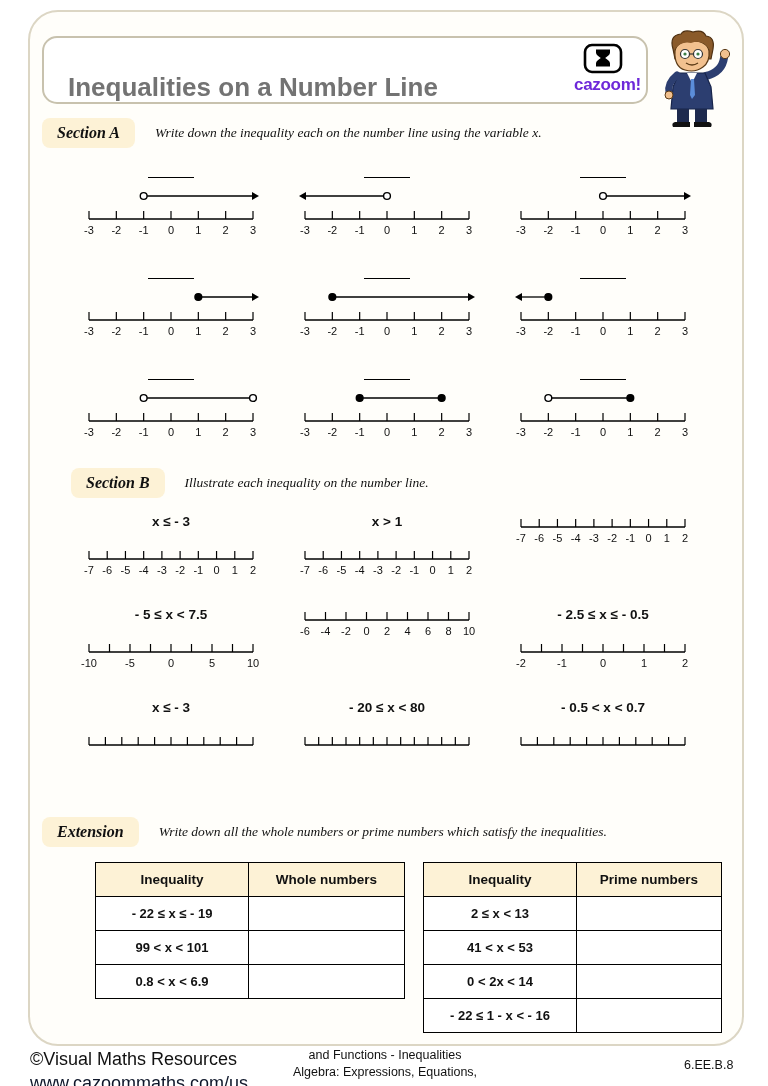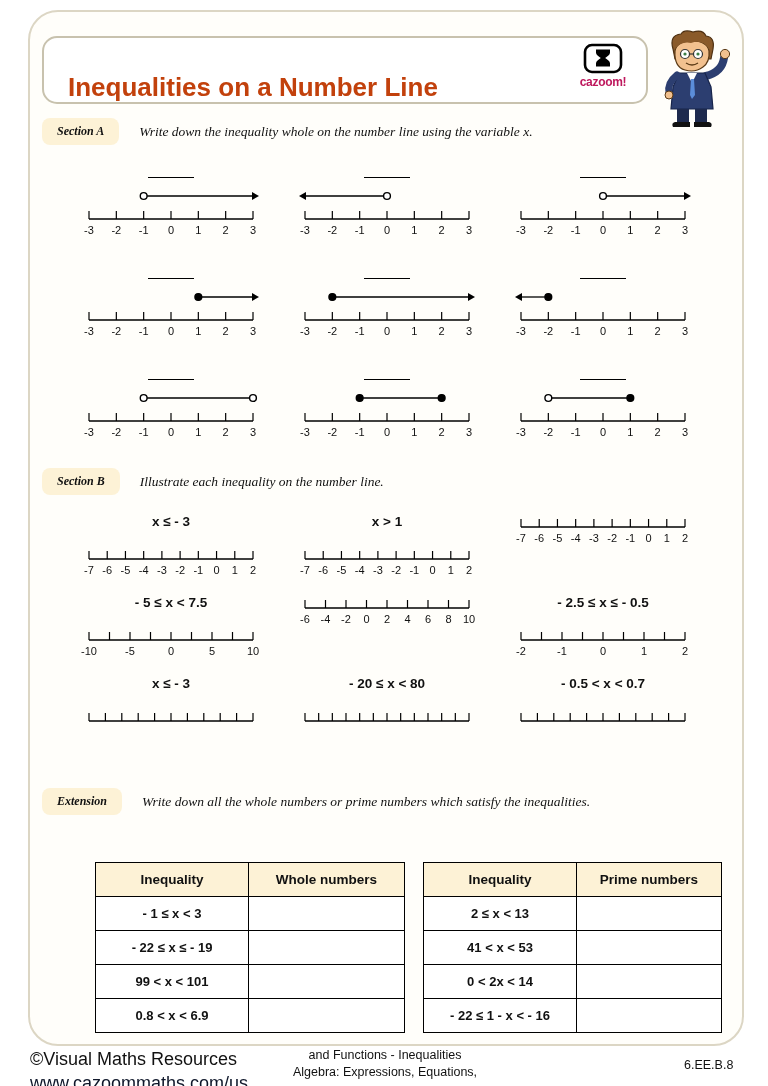--- a/index.html
+++ b/index.html
@@ -5,37 +5,37 @@
   html,body{margin:0;padding:0;}
   body{width:768px;height:1086px;position:relative;background:#ffffff;
        font-family:"Liberation Sans",sans-serif;color:#111;overflow:hidden;}
 
   .sheet{position:absolute;left:28px;top:10px;width:712px;height:1032px;
          border:2px solid #dcd6c4;border-radius:30px;background:#fffefa;}
 
   .header-box{position:absolute;left:12px;top:24px;width:602px;height:64px;
               background:#fff;border:2px solid #c8c2ae;border-radius:15px;
               display:flex;align-items:center;}
-  .title{font-size:26px;font-weight:bold;color:#c2410c;padding-left:24px;white-space:nowrap;margin-top:34px;}
+  .title{font-size:26px;font-weight:bold;color:#737373;padding-left:24px;white-space:nowrap;margin-top:34px;}
   .logo{position:absolute;right:14px;top:5px;width:58px;text-align:center;}
   .logo svg{display:block;margin:0 auto;}
-  .logo-word{font-size:12px;font-weight:800;letter-spacing:-0.3px;color:#be185d;margin-top:1px;}
+  .logo-word{font-size:17px;font-weight:800;letter-spacing:-0.3px;color:#6d28d9;margin-top:1px;}
   .mascot{position:absolute;left:620px;top:16px;width:88px;height:104px;}
 
   .section-head{position:absolute;left:12px;display:flex;align-items:center;gap:20px;}
   .pill{background:#fdf2d6;border-radius:8px;padding:6px 15px;
-        font-family:"Liberation Serif",serif;font-style:italic;font-weight:bold;font-size:12px;}
+        font-family:"Liberation Serif",serif;font-style:italic;font-weight:bold;font-size:16px;}
   .instr{font-family:"Liberation Serif",serif;font-style:italic;font-size:13.5px;}
   .sa-head{top:106px;}
-  .sb-head{top:456px;}
-  .ext-head{top:776px;}
+  .sb-head{top:456px;margin-left:29px;}
+  .ext-head{top:805px;}
 
   .grid{position:absolute;left:48px;display:grid;grid-template-columns:repeat(3,186px);column-gap:30px;}
   .grid-a{top:153px;row-gap:27px;}
-  .grid-b{top:502px;row-gap:16px;}
+  .grid-b{top:502px;row-gap:28px;}
   .cell-a,.cell-b{text-align:center;}
   .blank{width:46px;height:12px;border-bottom:1.6px solid #000;margin:0 auto 6px;}
   .ineq{font-size:13.5px;font-weight:bold;height:18px;margin-bottom:14px;}
   .nl svg{display:block;margin:0 auto;}
 
   .ext-table{position:absolute;top:850px;border-collapse:collapse;margin-left:33px;}
   .t1{left:32px;}
   .t2{left:360px;}
   .ext-table th,.ext-table td{border:1.6px solid #000;text-align:center;font-weight:bold;}
   .ext-table th{background:#fdf2d6;height:31px;font-size:13.5px;}
@@ -85,21 +85,21 @@
       <circle cx="19" cy="67" r="4" fill="#f2c18f" stroke="#5a3a16" stroke-width="1"></circle>
       <rect x="27" y="81" width="12" height="13" fill="#1e2a4e"></rect>
       <rect x="45" y="81" width="12" height="13" fill="#1e2a4e"></rect>
       <path d="M25 94 h15 v5 h-17 q-2 -4 2 -5 z" fill="#111"></path>
       <path d="M44 94 h15 q4 1 2 5 h-17 z" fill="#111"></path>
     </svg>
   </div>
 
   <div class="section-head sa-head">
     <span class="pill">Section A</span>
-    <span class="instr">Write down the inequality whole on the number line using the variable x.</span>
+    <span class="instr">Write down the inequality each on the number line using the variable x.</span>
   </div>
 
   <div class="grid grid-a">
     <div class="cell-a">
       <div class="blank"></div>
       <div class="nl">
           <svg xmlns="http://www.w3.org/2000/svg" width="182" height="55" viewBox="0 0 182 55">
             <line x1="9" y1="35" x2="173" y2="35" stroke="#000" stroke-width="1.3"></line>
             <line x1="9" y1="27" x2="9" y2="35" stroke="#000" stroke-width="1.2"></line>
             <line x1="36.33333333333333" y1="27" x2="36.33333333333333" y2="35" stroke="#000" stroke-width="1.2"></line>
@@ -549,24 +549,20 @@
 
   <table class="ext-table t1">
     <thead>
       <tr>
         <th>Inequality</th>
         <th>Whole numbers</th>
       </tr>
     </thead>
     <tbody>
       <tr>
-          <td>- 1 ≤ x &lt; 3</td>
-          <td></td>
-        </tr>
-      <tr>
           <td>- 22 ≤ x ≤ - 19</td>
           <td></td>
         </tr>
       <tr>
           <td>99 &lt; x &lt; 101</td>
           <td></td>
         </tr>
       <tr>
           <td>0.8 &lt; x &lt; 6.9</td>
           <td></td>

